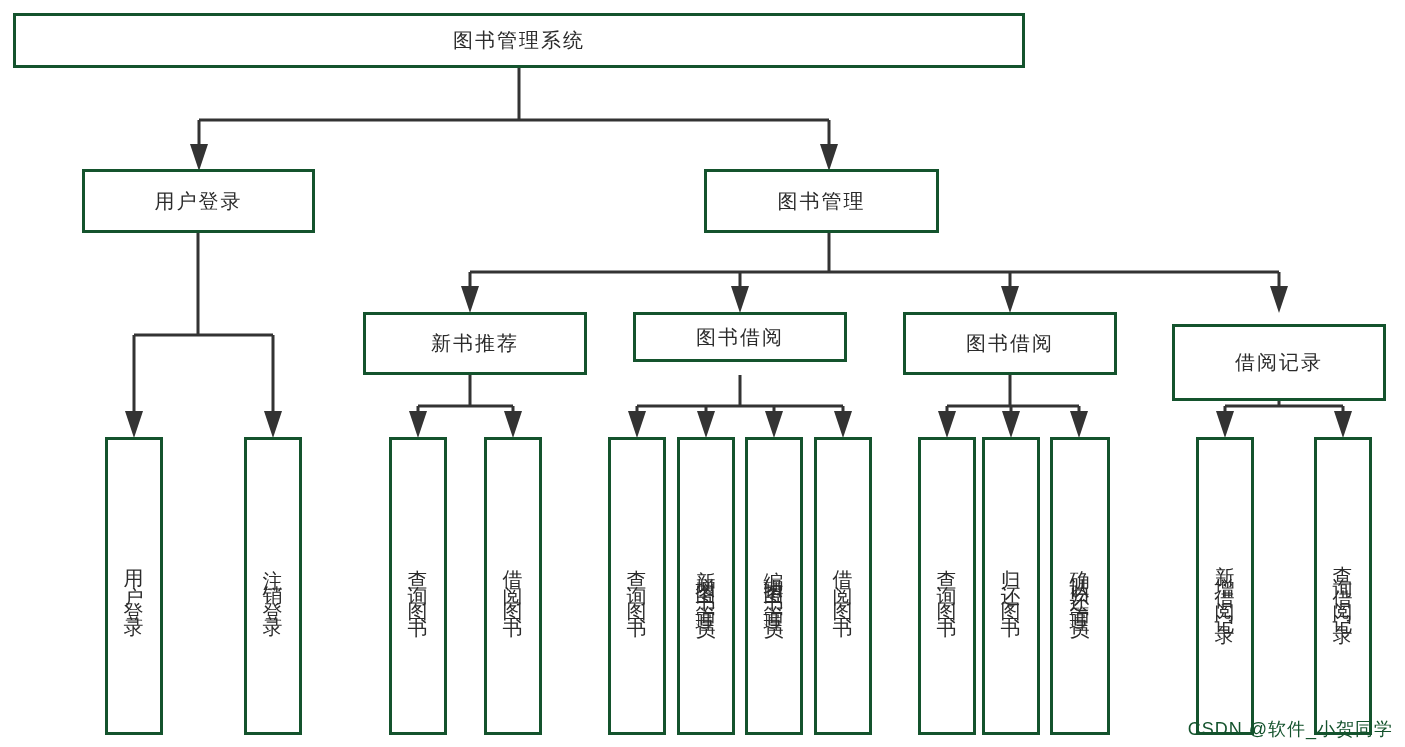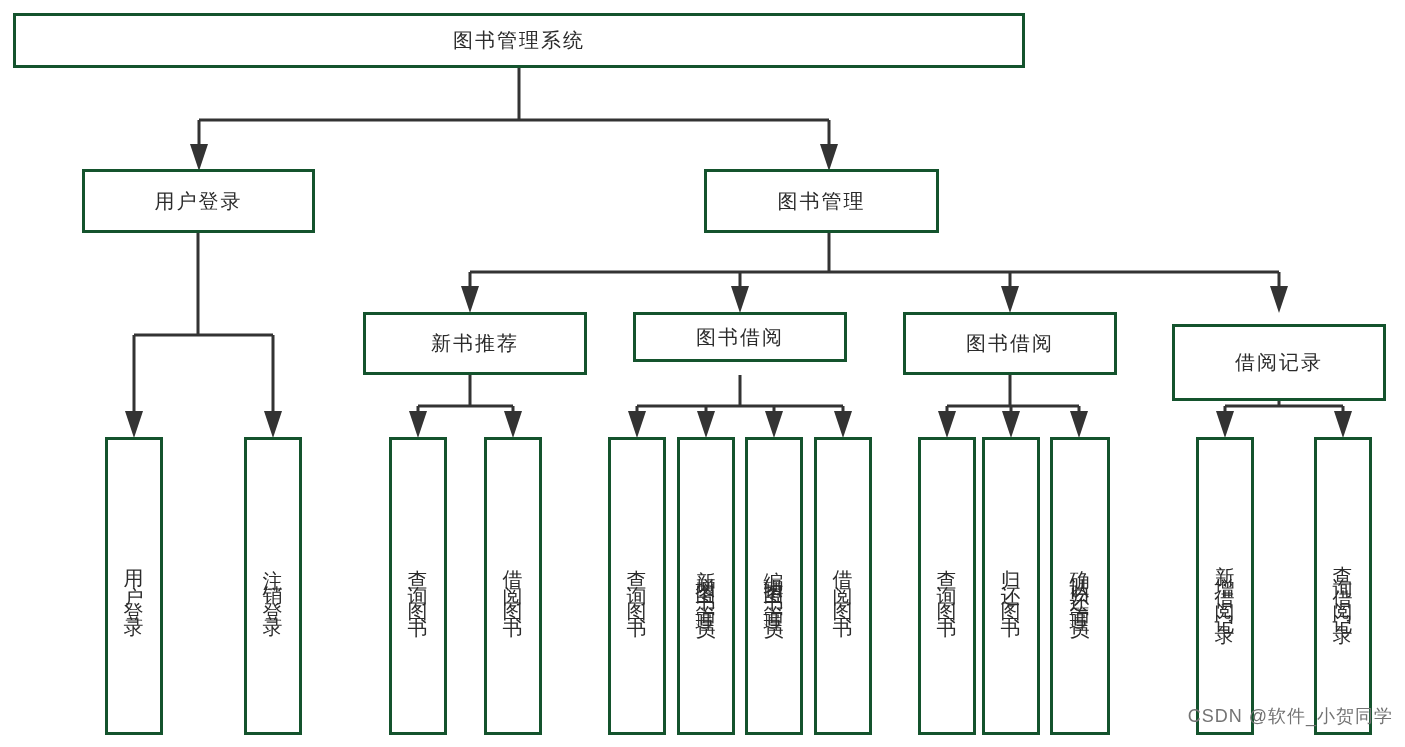--- a/index.html
+++ b/index.html
@@ -27,24 +27,24 @@
   }
   .v-label{
     writing-mode:vertical-rl;
     text-orientation:mixed;
     font-size:20px;
     color:#2b2b2b;
     line-height:1;
   }
   .watermark{
     position:absolute;
-    right:12px;bottom:19px;
+    right:12px;bottom:6px;
     z-index:2;
     font-size:18px;
-    color:#737373;
+    color:#14532d;
     letter-spacing:1px;
     white-space:nowrap;
     margin-top:16px;
   }
 </style>
 </head>
 <body>
 
 <div id="stage">
 

